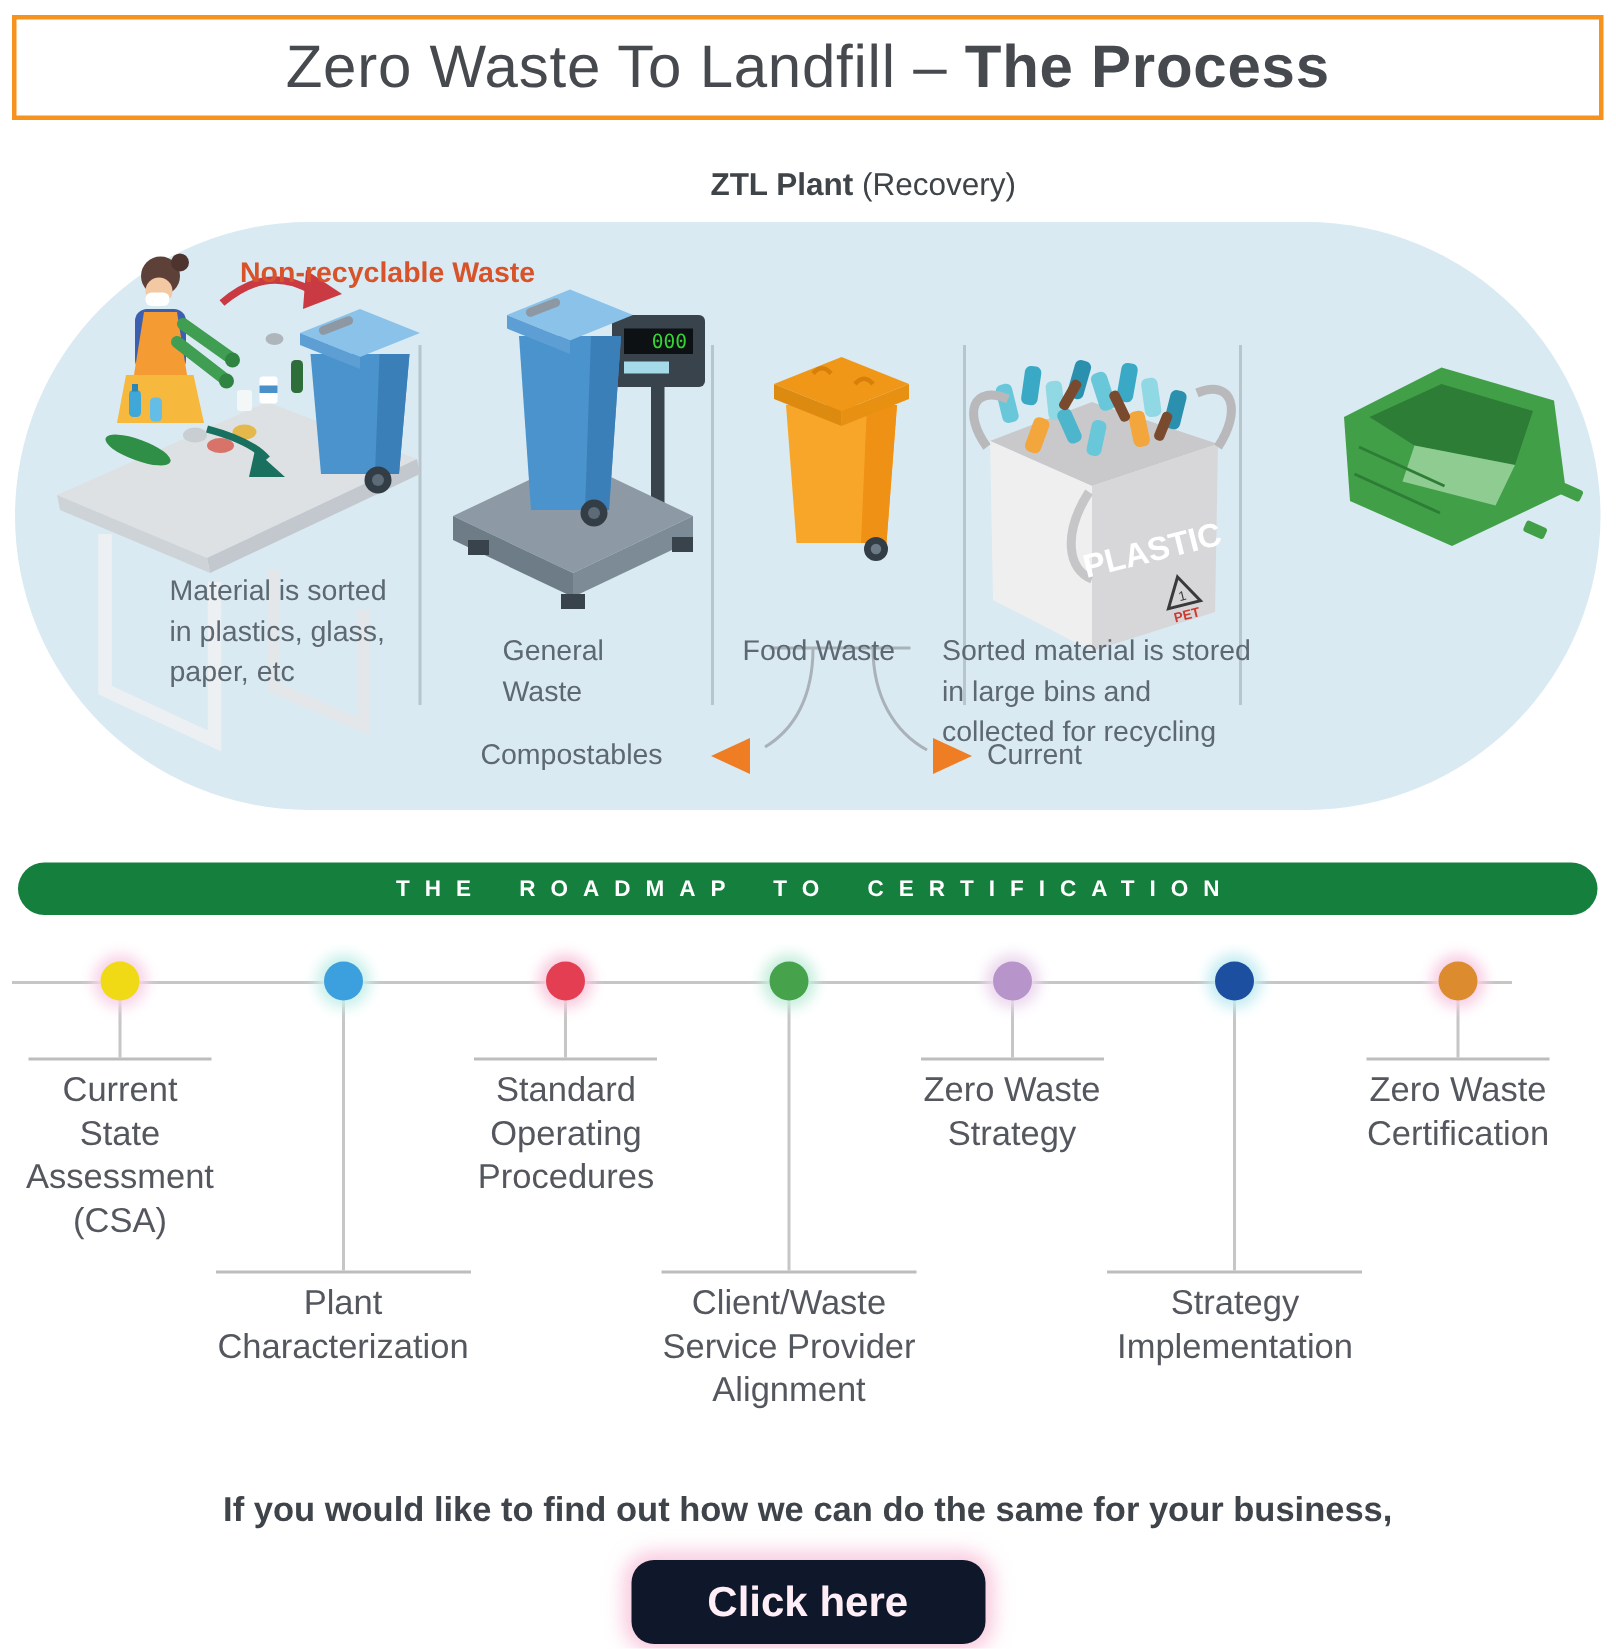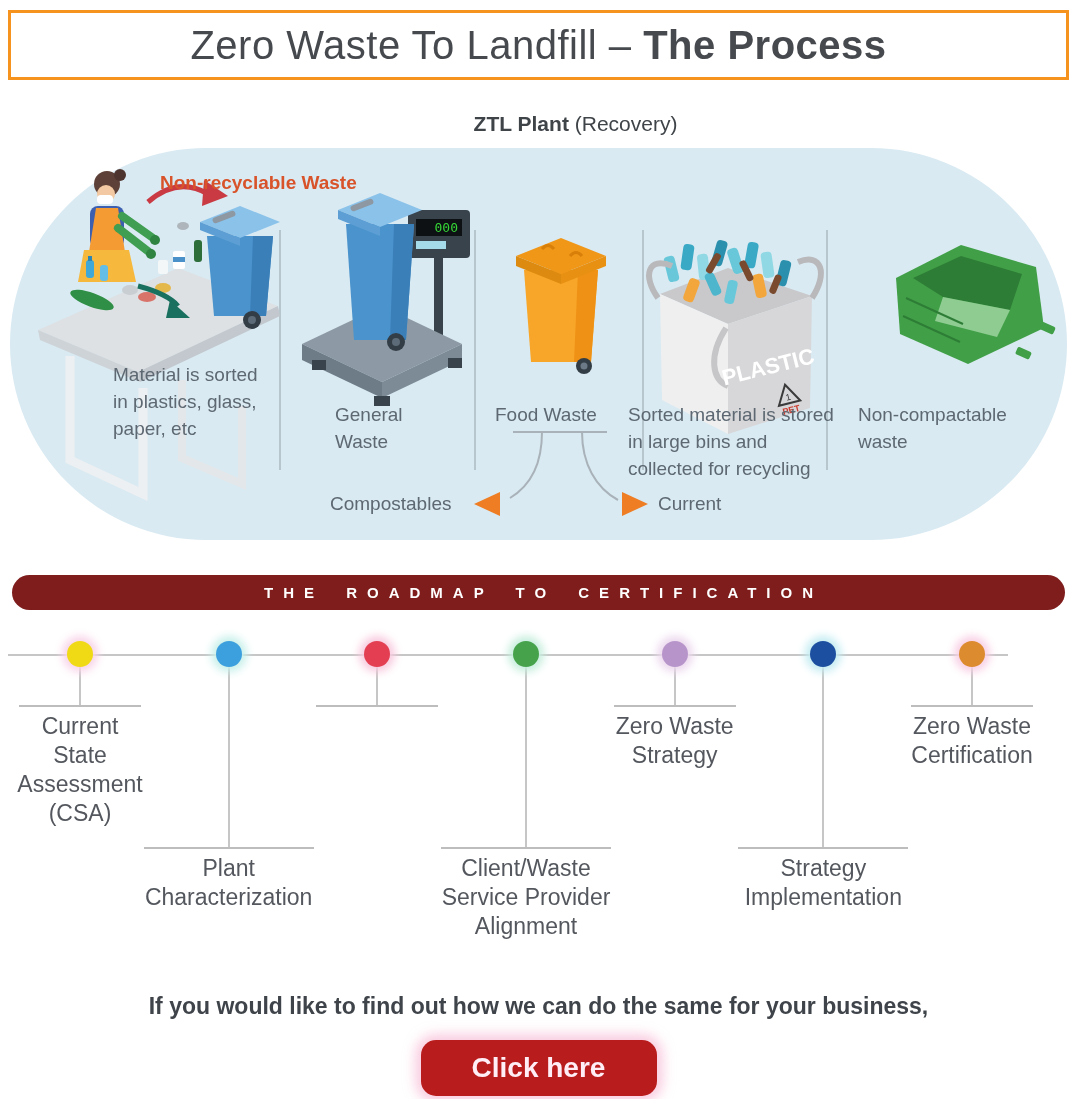--- a/index.html
+++ b/index.html
@@ -18,51 +18,51 @@
   .subtitle .bold { font-weight:700; }
 
   
   .blob { position:absolute; left:10px; top:148px; width:1057px; height:392px;
     background:#d9eaf2; border-radius:196px; }
   .scene { position:absolute; left:10px; top:148px; width:1057px; height:392px; }
 
   .nonrec { position:absolute; left:160px; top:172px; width:220px;
     font-size:19px; font-weight:700; color:#d8532a; }
 
-  .desc { position:absolute; font-size:19px; line-height:1.42; color:#5d6872; }
+  .desc { position:absolute; font-size:19px; line-height:1.42; color:#5d6872;margin-top:20px; }
   .desc.center { text-align:left; }
   .d-sorting { left:113px; top:362px; width:160px; }
   .d-general { left:335px; top:402px; width:90px; }
   .d-food    { left:495px; top:402px; width:130px; }
   .d-stored  { left:628px; top:402px; width:216px; }
   .d-noncomp { left:858px; top:402px; width:180px; }
 
   .out-label { position:absolute; font-size:19px; color:#5d6872; top:493px; }
-  .o-left  { left:330px; width:130px; text-align:left; }
+  .o-left  { left:316px; width:130px; text-align:center; }
   .o-right { left:658px; width:130px; text-align:left; }
 
   
   .banner { position:absolute; left:12px; top:575px; width:1053px; height:35px;
-    background:#7f1d1d; border-radius:18px; display:flex; align-items:center; justify-content:center; }
+    background:#15803d; border-radius:18px; display:flex; align-items:center; justify-content:center; }
   .banner span { color:#ffffff; font-weight:700; font-size:15px; letter-spacing:10px;
     word-spacing:8px; padding-left:10px; }
 
   
   .timeline { position:absolute; left:0; top:612px; width:912px; height:350px; }
   .tl-line { position:absolute; left:8px; top:42px; width:1000px; height:2px; background:#c6c6c6; }
   .tl-stem { position:absolute; width:2px; background:#c6c6c6; }
   .tl-bar  { position:absolute; height:2px; background:#bdbdbd; }
   .tl-dot  { position:absolute; width:26px; height:26px; border-radius:50%; }
   .tl-label{ position:absolute; text-align:center; font-size:23px; line-height:29px; color:#54585e; }
 
   
   .cta-text { position:absolute; left:0; top:993px; width:1077px; text-align:center;
     font-size:23px; font-weight:700; color:#3f444a; }
   .cta-button { position:absolute; left:50%; transform:translateX(-50%); top:1040px;
-    width:236px; height:56px; background:#b91c1c; border:none; border-radius:15px;
+    width:236px; height:56px; background:#0f172a; border:none; border-radius:15px;
     box-shadow:0 0 12px 6px rgba(246,178,208,0.65);
     color:#ffeef6; font-size:28px; font-weight:700; font-family:"Liberation Sans", sans-serif;
     cursor:pointer; }
 </style>
 </head>
 <body>
 
 <div class="page">
 
   <div class="title-box">
@@ -221,21 +221,20 @@
       <rect x="1030" y="176" width="15" height="8" rx="2" fill="#41a047" transform="rotate(24 1037 180)"></rect>
       <rect x="1006" y="201" width="15" height="8" rx="2" fill="#41a047" transform="rotate(24 1013 205)"></rect>
     </g>
   </svg>
 
   <div class="nonrec">Non-recyclable Waste</div>
   <div class="desc d-sorting">Material is sorted in plastics, glass, paper, etc</div>
   <div class="desc center d-general">General Waste</div>
   <div class="desc center d-food">Food Waste</div>
   <div class="desc center d-stored">Sorted material is stored in large bins and collected for recycling</div>
-  <div class="desc center d-noncomp">Non-compactable waste</div>
   <div class="out-label o-left">Compostables</div>
   <div class="out-label o-right">Current</div>
 
   <div class="banner">
     <span>THE ROADMAP TO CERTIFICATION</span>
   </div>
 
   <div class="timeline">
     <div class="tl-line"></div>
   <div class="tl-stem" style="left: 79px; top: 42px; height: 51px;"></div>
@@ -250,20 +249,25 @@
       <div class="tl-stem" style="left: 227.667px; top: 42px; height: 193px;"></div>
       <div class="tl-bar" style="left: 143.667px; top: 235px; width: 170px;"></div>
       <div class="tl-dot" style="left: 215.667px; top: 29px; background: rgb(61, 160, 222); box-shadow: rgb(200, 240, 234) 0px 0px 9px 5px;"></div>
       <div class="tl-label" style="left: 113.667px; width: 230px; top: 242px;">
         <div>Plant</div>
         <div>Characterization</div>
       </div>
       <div class="tl-stem" style="left: 376.333px; top: 42px; height: 51px;"></div>
       <div class="tl-bar" style="left: 316.333px; top: 93px; width: 122px;"></div>
       <div class="tl-dot" style="left: 364.333px; top: 29px; background: rgb(227, 62, 82); box-shadow: rgb(248, 202, 222) 0px 0px 9px 5px;"></div>
+      <div class="tl-label" style="left: 292.333px; width: 170px; top: 100px;">
+        <div>Standard</div>
+        <div>Operating</div>
+        <div>Procedures</div>
+      </div>
       <div class="tl-stem" style="left: 525px; top: 42px; height: 193px;"></div>
       <div class="tl-bar" style="left: 441px; top: 235px; width: 170px;"></div>
       <div class="tl-dot" style="left: 513px; top: 29px; background: rgb(70, 163, 76); box-shadow: rgb(198, 238, 221) 0px 0px 9px 5px;"></div>
       <div class="tl-label" style="left: 411px; width: 230px; top: 242px;">
         <div>Client/Waste</div>
         <div>Service Provider</div>
         <div>Alignment</div>
       </div>
       <div class="tl-stem" style="left: 673.667px; top: 42px; height: 51px;"></div>
       <div class="tl-bar" style="left: 613.667px; top: 93px; width: 122px;"></div>

